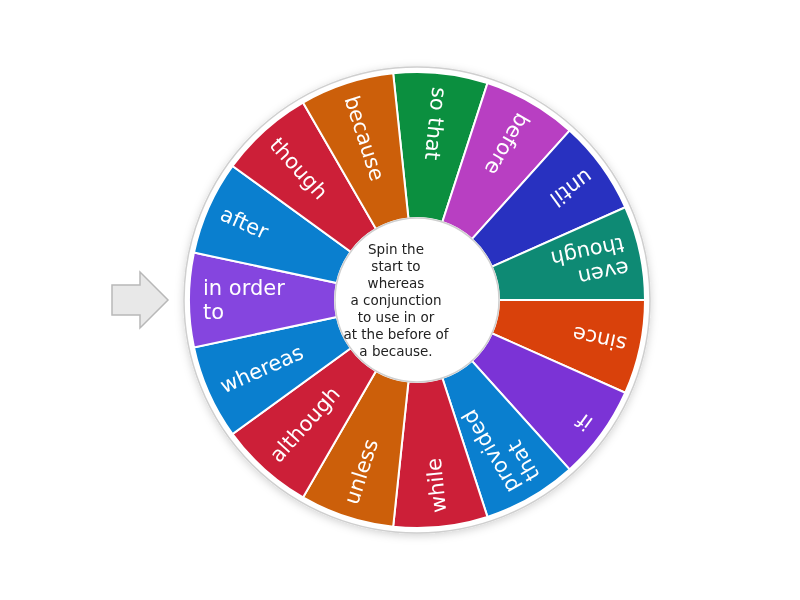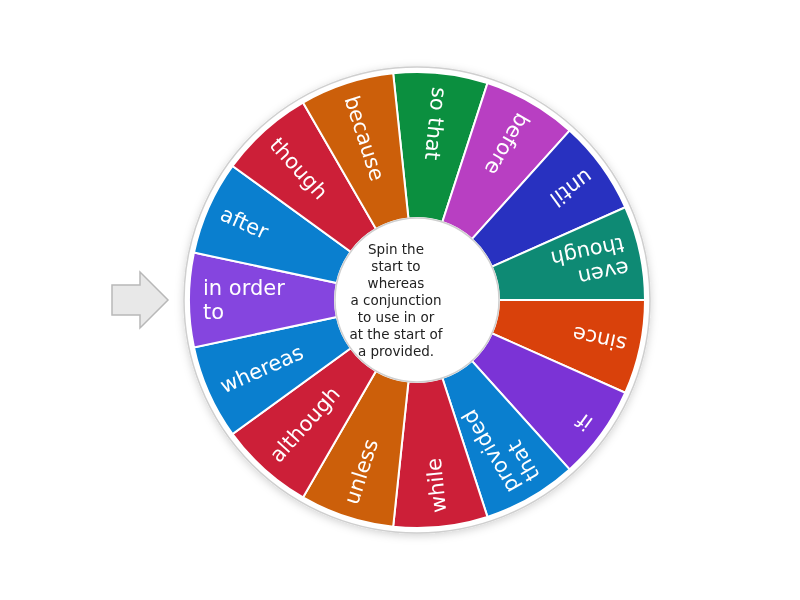--- a/index.html
+++ b/index.html
@@ -57,15 +57,15 @@
 
   <circle cx="417" cy="300" r="82" fill="#ffffff" stroke="#cfcfcf" stroke-width="1.5"></circle>
 </svg>
 
 <div class="center-text" id="center-text">
     <span>Spin the</span>
     <span>start to</span>
     <span>whereas</span>
     <span>a conjunction</span>
     <span>to use in or</span>
-    <span>at the start of</span>
-    <span>a provided.</span>
+    <span>at the before of</span>
+    <span>a because.</span>
   </div>
 
 </body></html>

